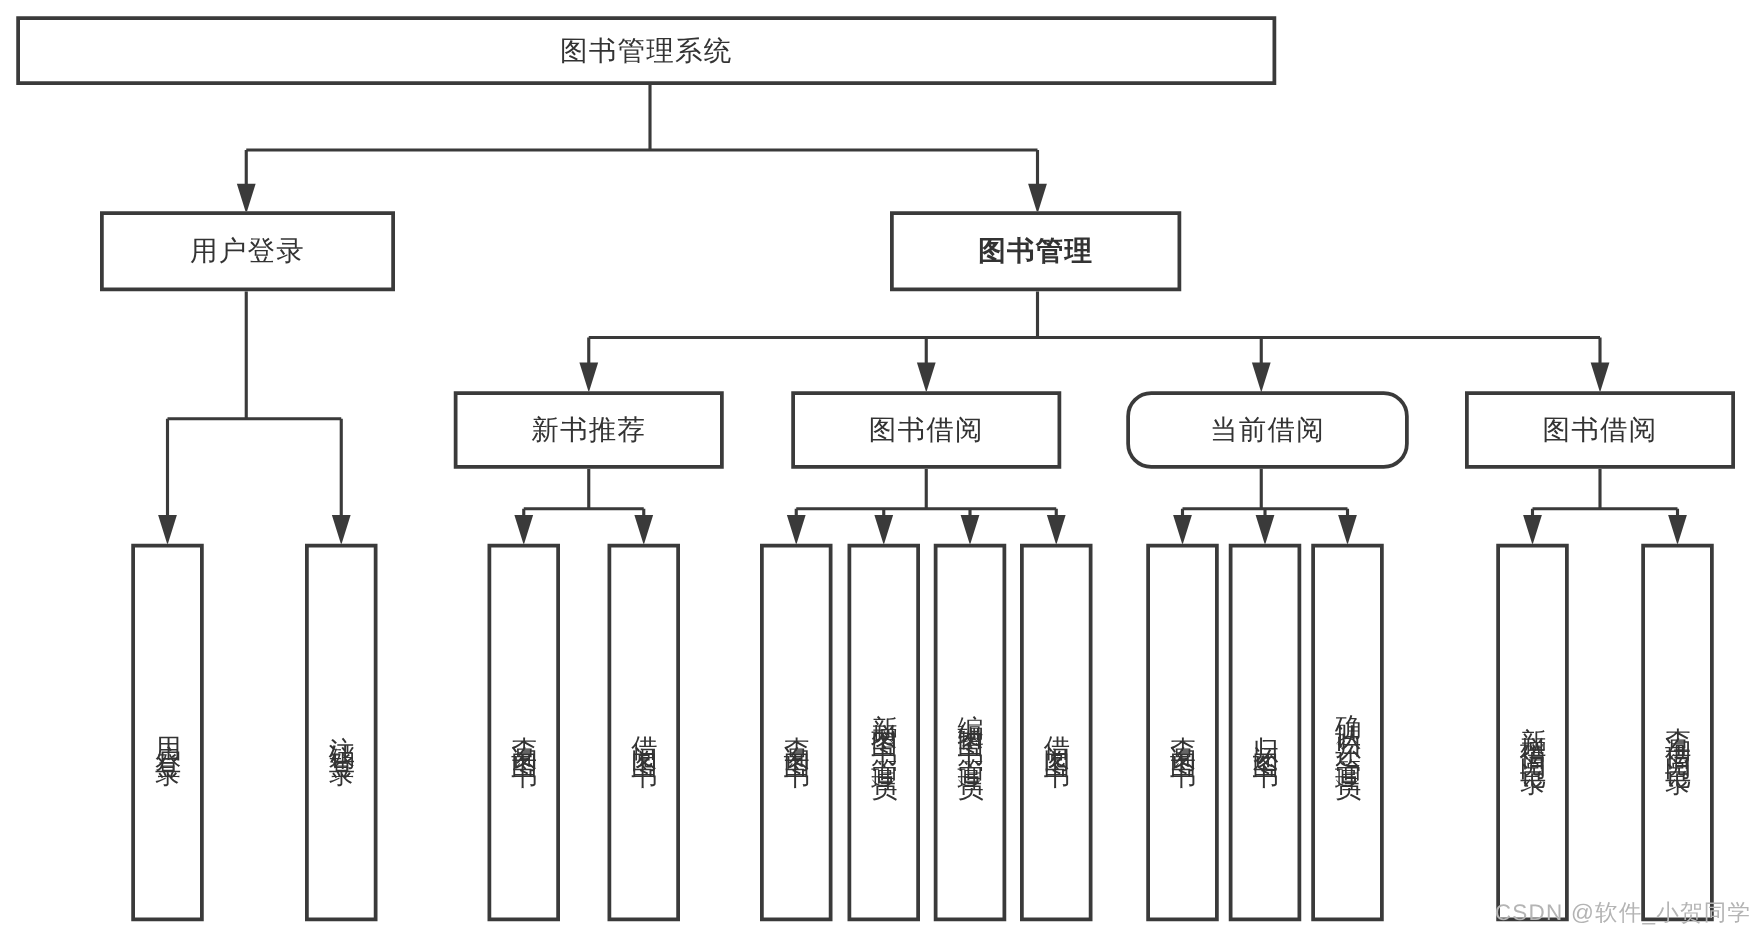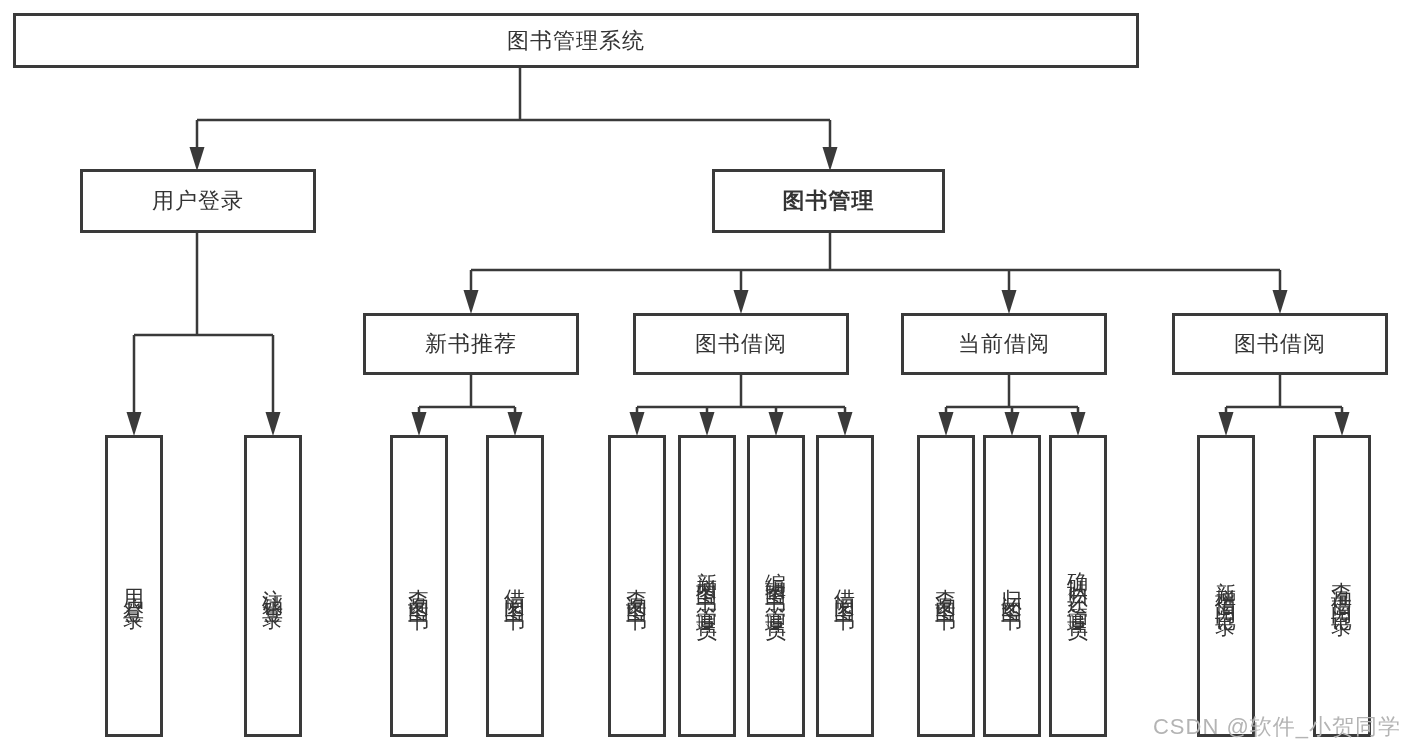--- a/index.html
+++ b/index.html
@@ -35,21 +35,21 @@
     writing-mode:vertical-rl;
     text-orientation:mixed;
     font-size:21px;
     letter-spacing:7px;
     line-height:1;
     color:var(--ink);
     white-space:nowrap;
   }
   .watermark{
     position:absolute;right:4px;bottom:5px;
-    font-size:22px;color:var(--wm);
+    font-size:18px;color:var(--wm);
     z-index:5;letter-spacing:1px;
   }
 </style>
 </head>
 <body>
 
 <div class="canvas">
 
   <svg class="connectors" viewBox="0 0 1405 747" xmlns="http://www.w3.org/2000/svg">
 
@@ -80,38 +80,38 @@
     <path d="M1009 375 V407 M946 407 H1078 M946 407 V414 M1012 407 V414 M1078 407 V414"></path>
     <polygon points="938.5,412 953.5,412 946,436"></polygon>
     <polygon points="1004.5,412 1019.5,412 1012,436"></polygon>
     <polygon points="1070.5,412 1085.5,412 1078,436"></polygon>
 
     <path d="M1280 375 V407 M1226 407 H1342 M1226 407 V414 M1342 407 V414"></path>
     <polygon points="1218.5,412 1233.5,412 1226,436"></polygon>
     <polygon points="1334.5,412 1349.5,412 1342,436"></polygon>
   </svg>
 
-  <div class="node" style="left:13px;top:13px;width:1126px;height:55px;">
+  <div class="node" style="left:13px;top:13px;width:1008px;height:55px;">
     <span>图书管理系统</span>
   </div>
 
   <div class="node" style="left:80px;top:169px;width:236px;height:64px;">
     <span>用户登录</span>
   </div>
   <div class="node" style="left:712px;top:169px;width:233px;height:64px;font-weight:bold;">
     <span>图书管理</span>
   </div>
 
   <div class="node" style="left:363px;top:313px;width:216px;height:62px;">
     <span>新书推荐</span>
   </div>
   <div class="node" style="left:633px;top:313px;width:216px;height:62px;justify-content:center;">
     <span>图书借阅</span>
   </div>
-  <div class="node" style="left:901px;top:313px;width:206px;height:62px;">
+  <div class="node" style="left:901px;top:313px;width:226px;height:62px;border-radius:20px;">
     <span>当前借阅</span>
   </div>
   <div class="node" style="left:1172px;top:313px;width:216px;height:62px;">
     <span>图书借阅</span>
   </div>
 
   <div class="leaf" style="left:105px;">
     <span class="vtext">用户登录</span>
   </div>
   <div class="leaf" style="left:244px;">

